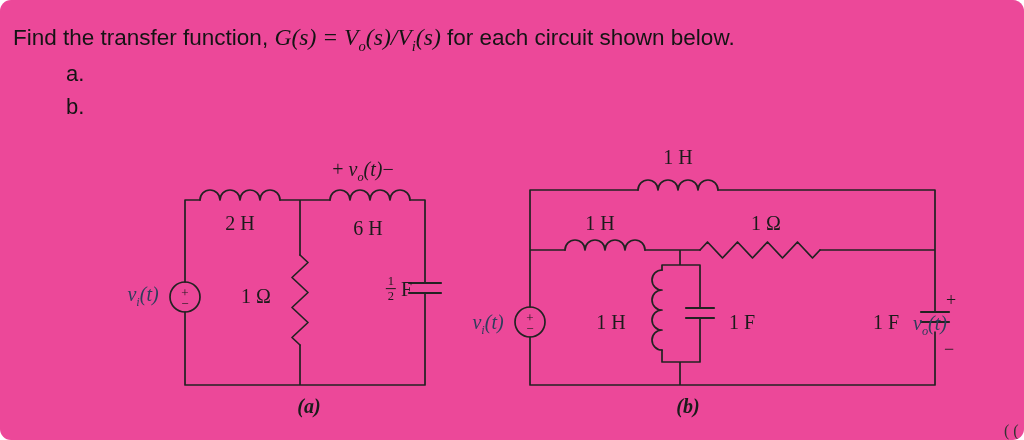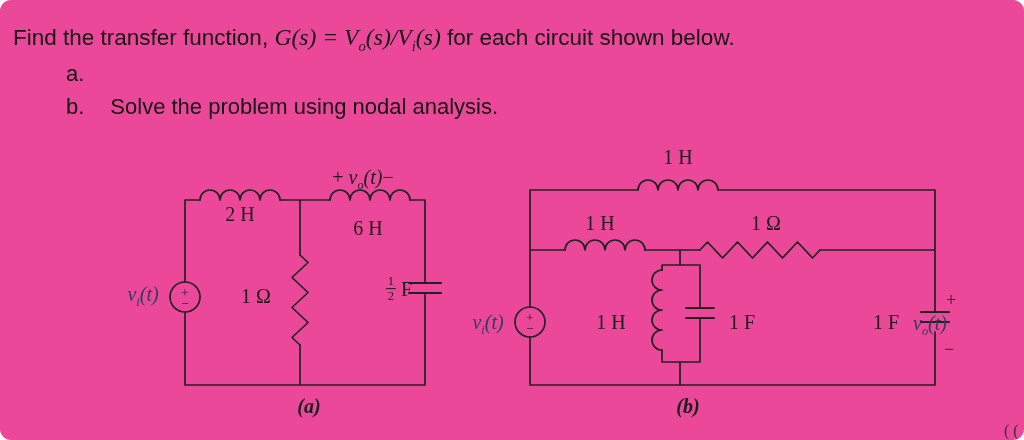--- a/index.html
+++ b/index.html
@@ -29,38 +29,37 @@
 
   <div class="title">
     <span>Find the transfer function, </span><span class="math"><span>G</span><span>(s) = </span><span>V</span><sub>o</sub><span>(s)/</span><span>V</span><sub>i</sub><span>(s)</span></span><span> for each circuit shown below.</span>
   </div>
 
   <div class="item" style="top:61px">
     <span>a.</span>
   </div>
   <div class="item" style="top:94px">
     <span>b.</span>
-    <span>Solve the problem using nodal analysis.</span>
   </div>
 
   <svg style="left:120px;top:150px" width="330" height="270" viewBox="0 0 330 270">
     <g fill="none" stroke="#222" stroke-width="1.7" stroke-linecap="round" stroke-linejoin="round">
       <path d="M65,50 H80 M160,50 H210 M290,50 H305 M65,50 V132 M65,162 V235 M65,235 H305 M305,50 V133 M305,143 V235 M180,50 V105 M180,195 V235"></path>
       <path d="M80,50 a10,10 0 0 1 20,0 a10,10 0 0 1 20,0 a10,10 0 0 1 20,0 a10,10 0 0 1 20,0"></path>
       <path d="M210,50 a10,10 0 0 1 20,0 a10,10 0 0 1 20,0 a10,10 0 0 1 20,0 a10,10 0 0 1 20,0"></path>
       <path d="M180,105 L188,112.5 L172,127.5 L188,142.5 L172,157.5 L188,172.5 L172,187.5 L180,195"></path>
       <path stroke-width="2.2" d="M289,133 H321 M289,143 H321"></path>
       <circle cx="65" cy="147" r="15"></circle>
     </g>
   </svg>
 
-  <div class="clabel" style="left:363px;top:177px">
+  <div class="clabel" style="left:363px;top:169px">
     <span>+</span>&nbsp;<span class="mi">v</span><sub class="mi">o</sub><span class="mi">(t)</span><span>−</span>
   </div>
-  <div class="clabel" style="left:240px;top:214px">2 H</div>
+  <div class="clabel" style="left:240px;top:223px">2 H</div>
   <div class="clabel" style="left:368px;top:228px">6 H</div>
   <div class="clabel" style="left:256px;top:296px">1 Ω</div>
   <div class="clabel" style="left:399px;top:291px">
     <span class="frac">
         <span class="fnum">1</span>
         <span>2</span>
       </span>&nbsp;<span>F</span>
   </div>
   <div class="clabel vcol" style="left:143px;top:294px">
     <span class="mi">v</span><sub class="mi">i</sub><span class="mi">(t)</span>

